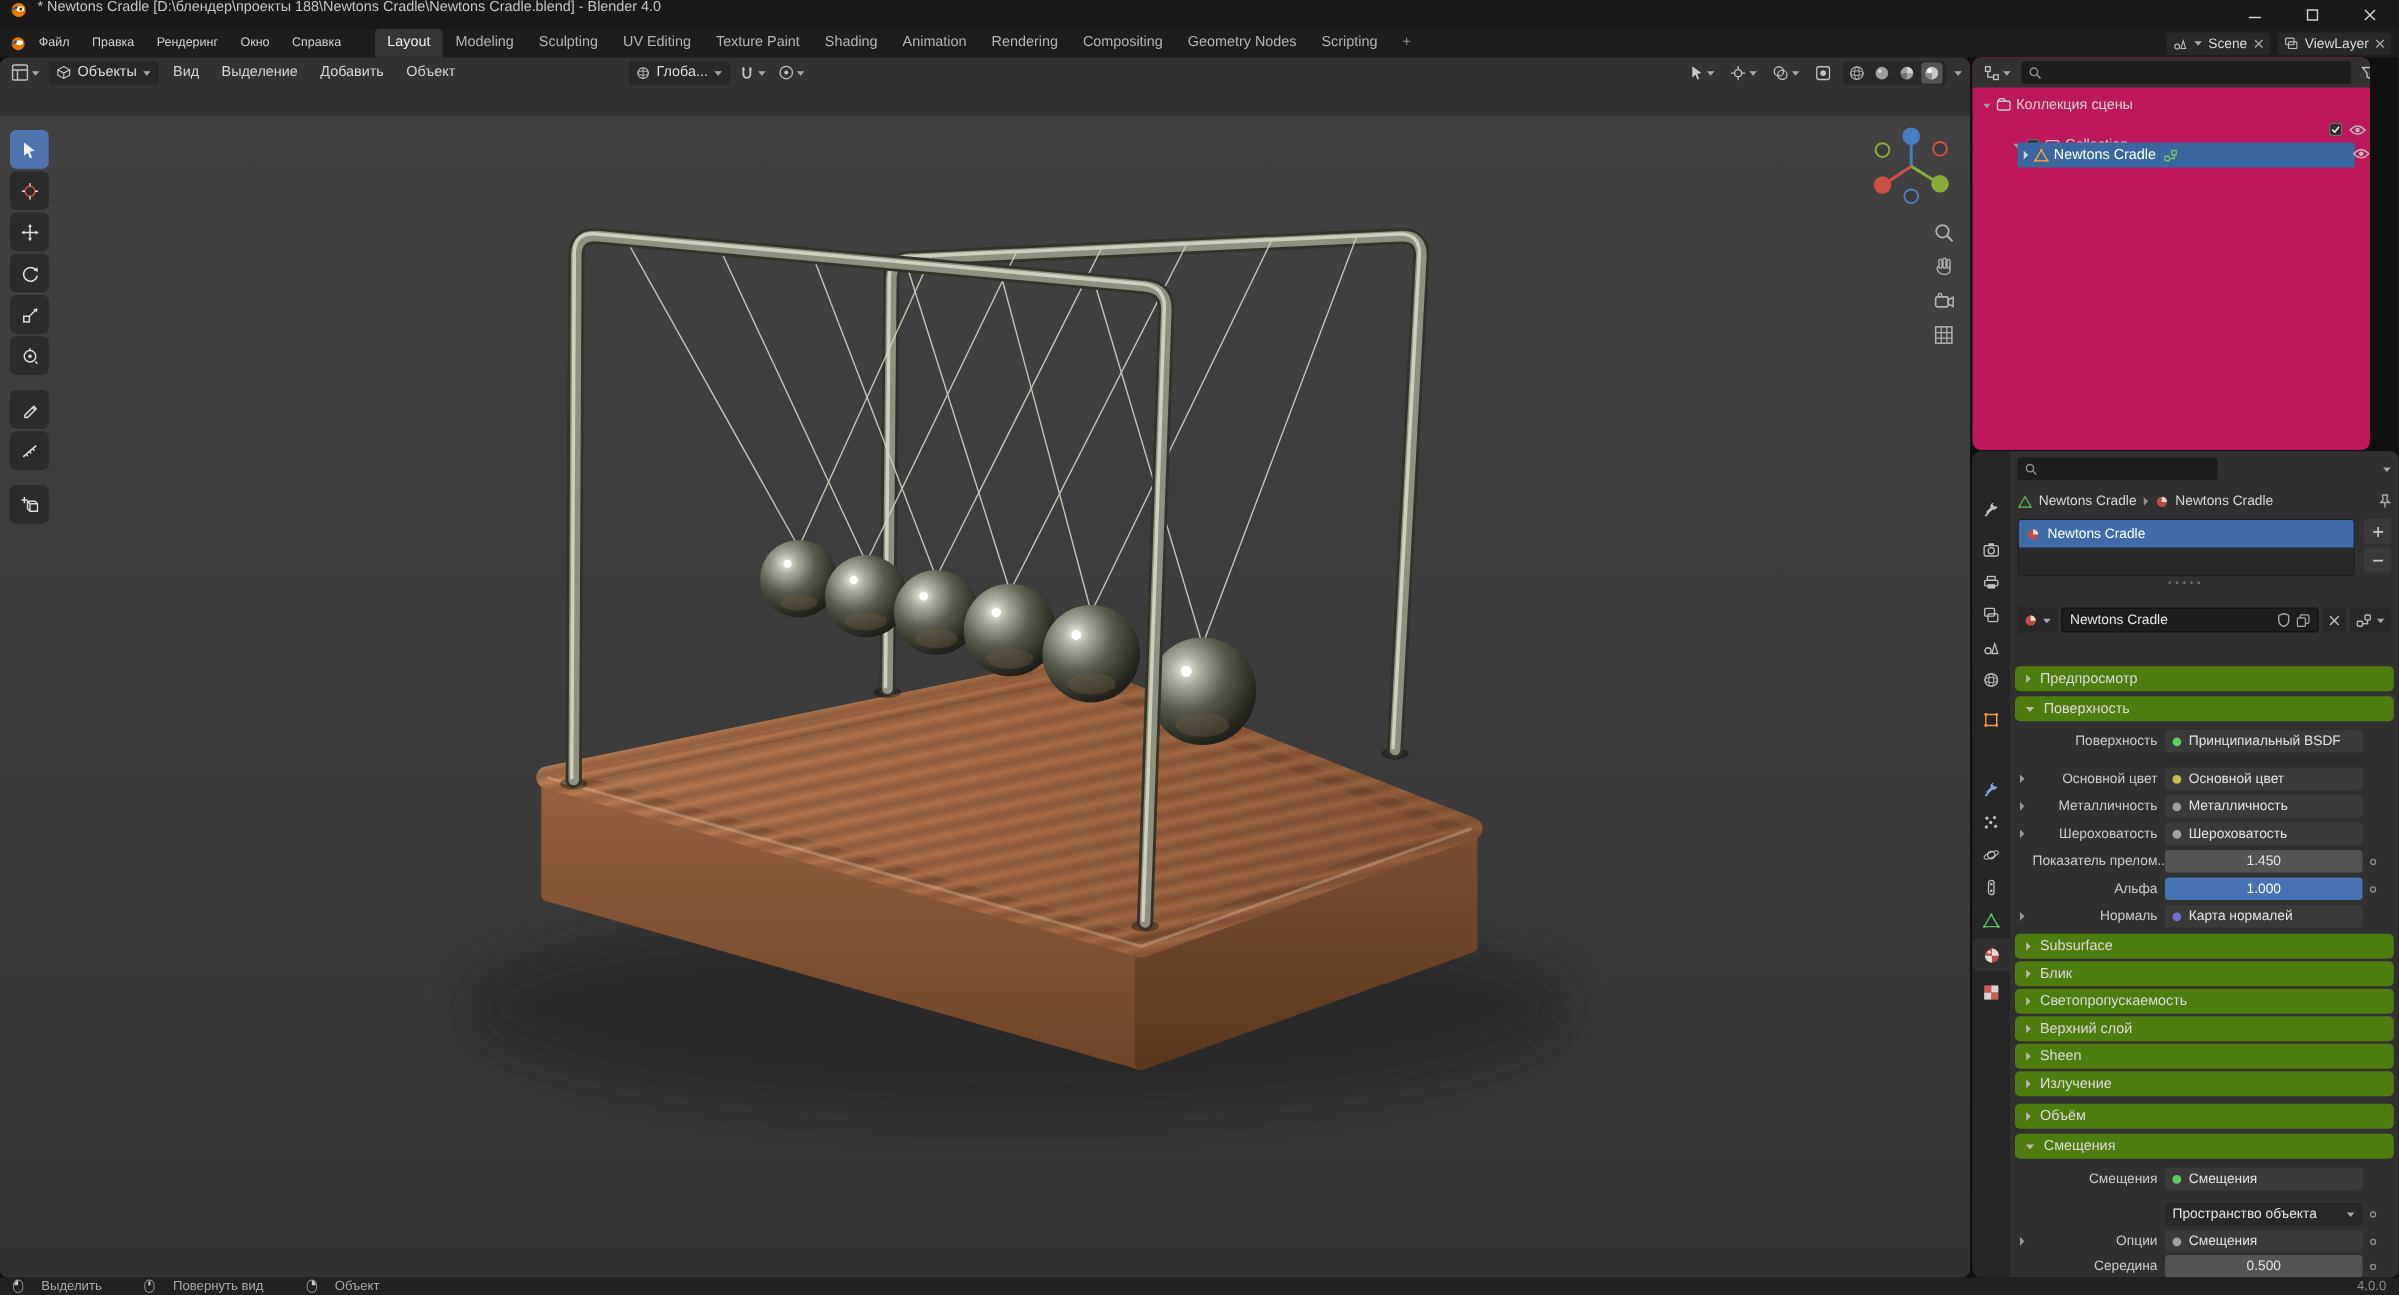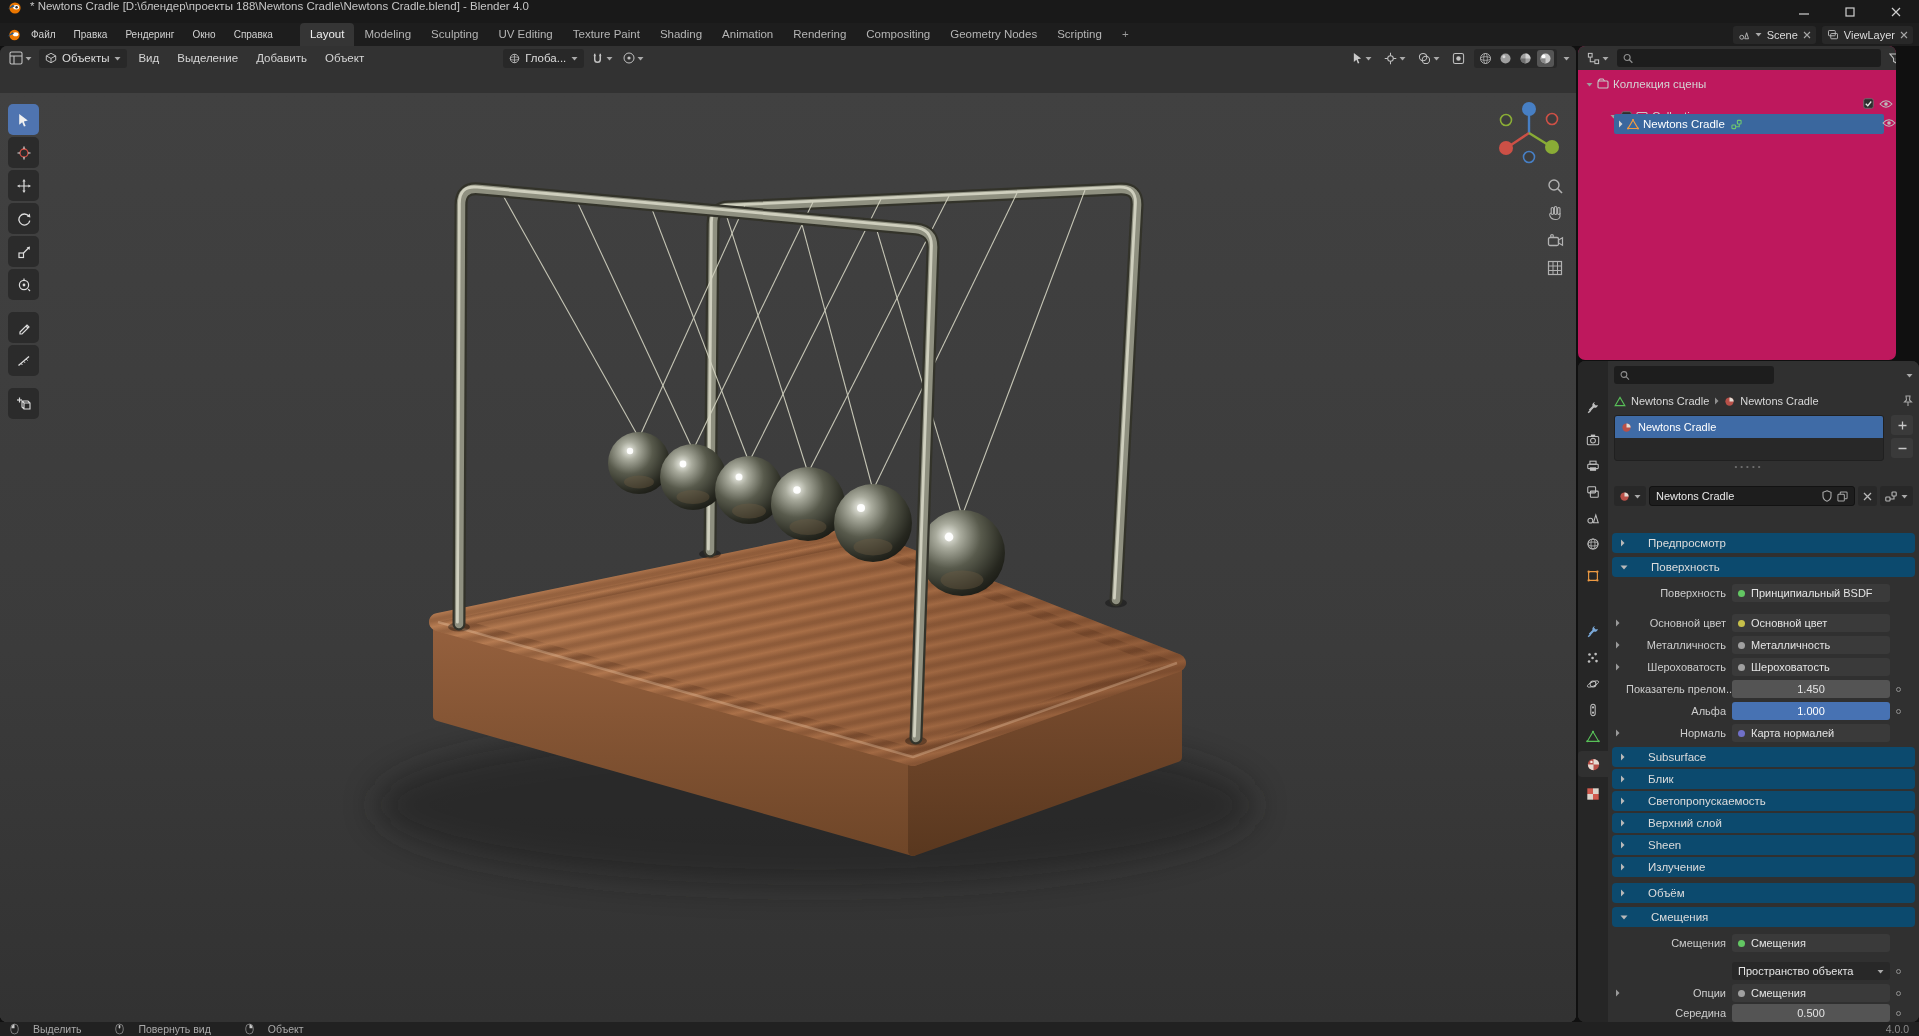--- a/index.html
+++ b/index.html
@@ -72,21 +72,21 @@
   .plabel{width:106px;text-align:right;padding-right:6px;font-size:11px;color:#cccccc;white-space:nowrap;overflow:hidden;flex:none}
   .pwidget{width:158px;height:18px;border-radius:3px;display:flex;align-items:center;padding:0 6px;background:#3a3a3a;gap:6px;flex:none;overflow:hidden}
   .pwidget.slider{background:#545454;justify-content:center}
   .pwidget.blue{background:#4772b3;justify-content:center}
   .pwidget.dropdown{background:#282828;justify-content:space-between}
   .pval{font-size:11px;color:#e4e4e4;white-space:nowrap}
   .dot{width:7px;height:7px;border-radius:50%;flex:none}
   .pdecor{width:16px;display:flex;justify-content:center}
   .ring{width:5px;height:5px;border:1px solid #8f8f8f;border-radius:50%}
 
-  .phead{position:absolute;left:4px;width:303px;height:20px;background:#0c4a6e;border-radius:4px;display:flex;align-items:center;gap:23px;padding:0 8px;font-size:11.5px;color:#dcdcdc}
+  .phead{position:absolute;left:4px;width:303px;height:20px;background:#4d7c0f;border-radius:4px;display:flex;align-items:center;gap:7px;padding:0 8px;font-size:11.5px;color:#dcdcdc}
 
   .slotlist{position:absolute;left:6px;top:54px;width:270px;height:46px;background:#282828;border:1px solid #202020;border-radius:3px;overflow:hidden}
   .slotrow{height:22px;display:flex;align-items:center;padding:0 6px;font-size:11px;gap:6px}
   .slotrow.sel{background:#3f6ba6;color:#fff}
   .sidebtn{position:absolute;width:22px;height:20px;background:#3a3a3a;border-radius:3px;display:flex;align-items:center;justify-content:center}
   .gripdots{position:absolute;left:0;top:101px;width:282px;text-align:center;font-size:8px;letter-spacing:3px;color:#6f6f6f}
 
   #matrow{position:absolute;left:6px;top:124px;width:299px;height:22px;display:flex;align-items:center;gap:3px}
   .chip{display:flex;align-items:center;gap:4px;background:#282828;border-radius:3px;height:20px;padding:0 5px}
   #matname{flex:1;background:#1d1d1d;border:1px solid #121212;border-radius:3px;height:20px;display:flex;align-items:center;padding:0 6px;gap:5px}

